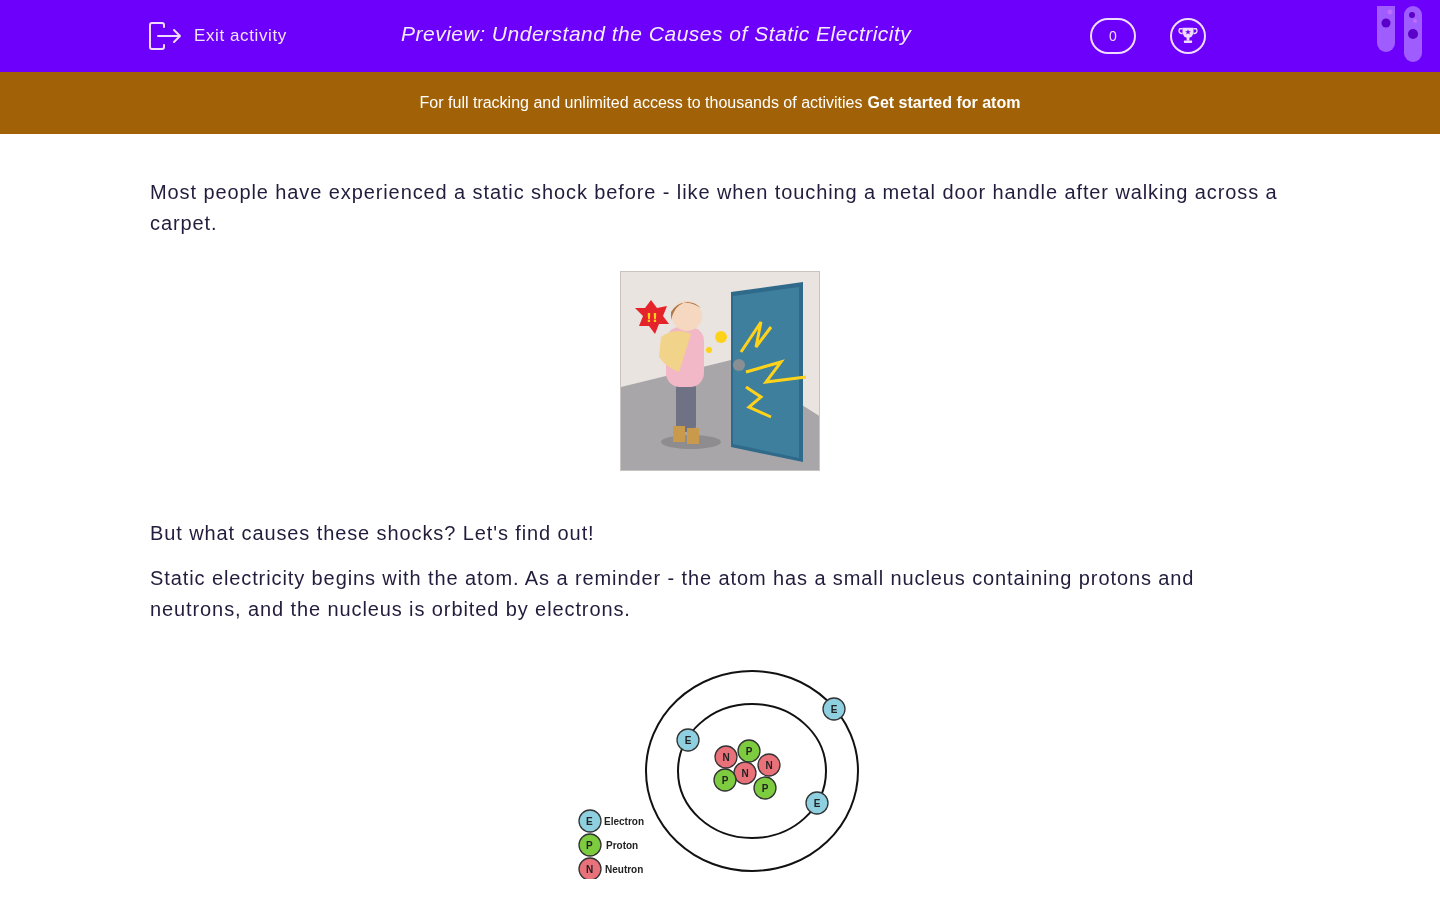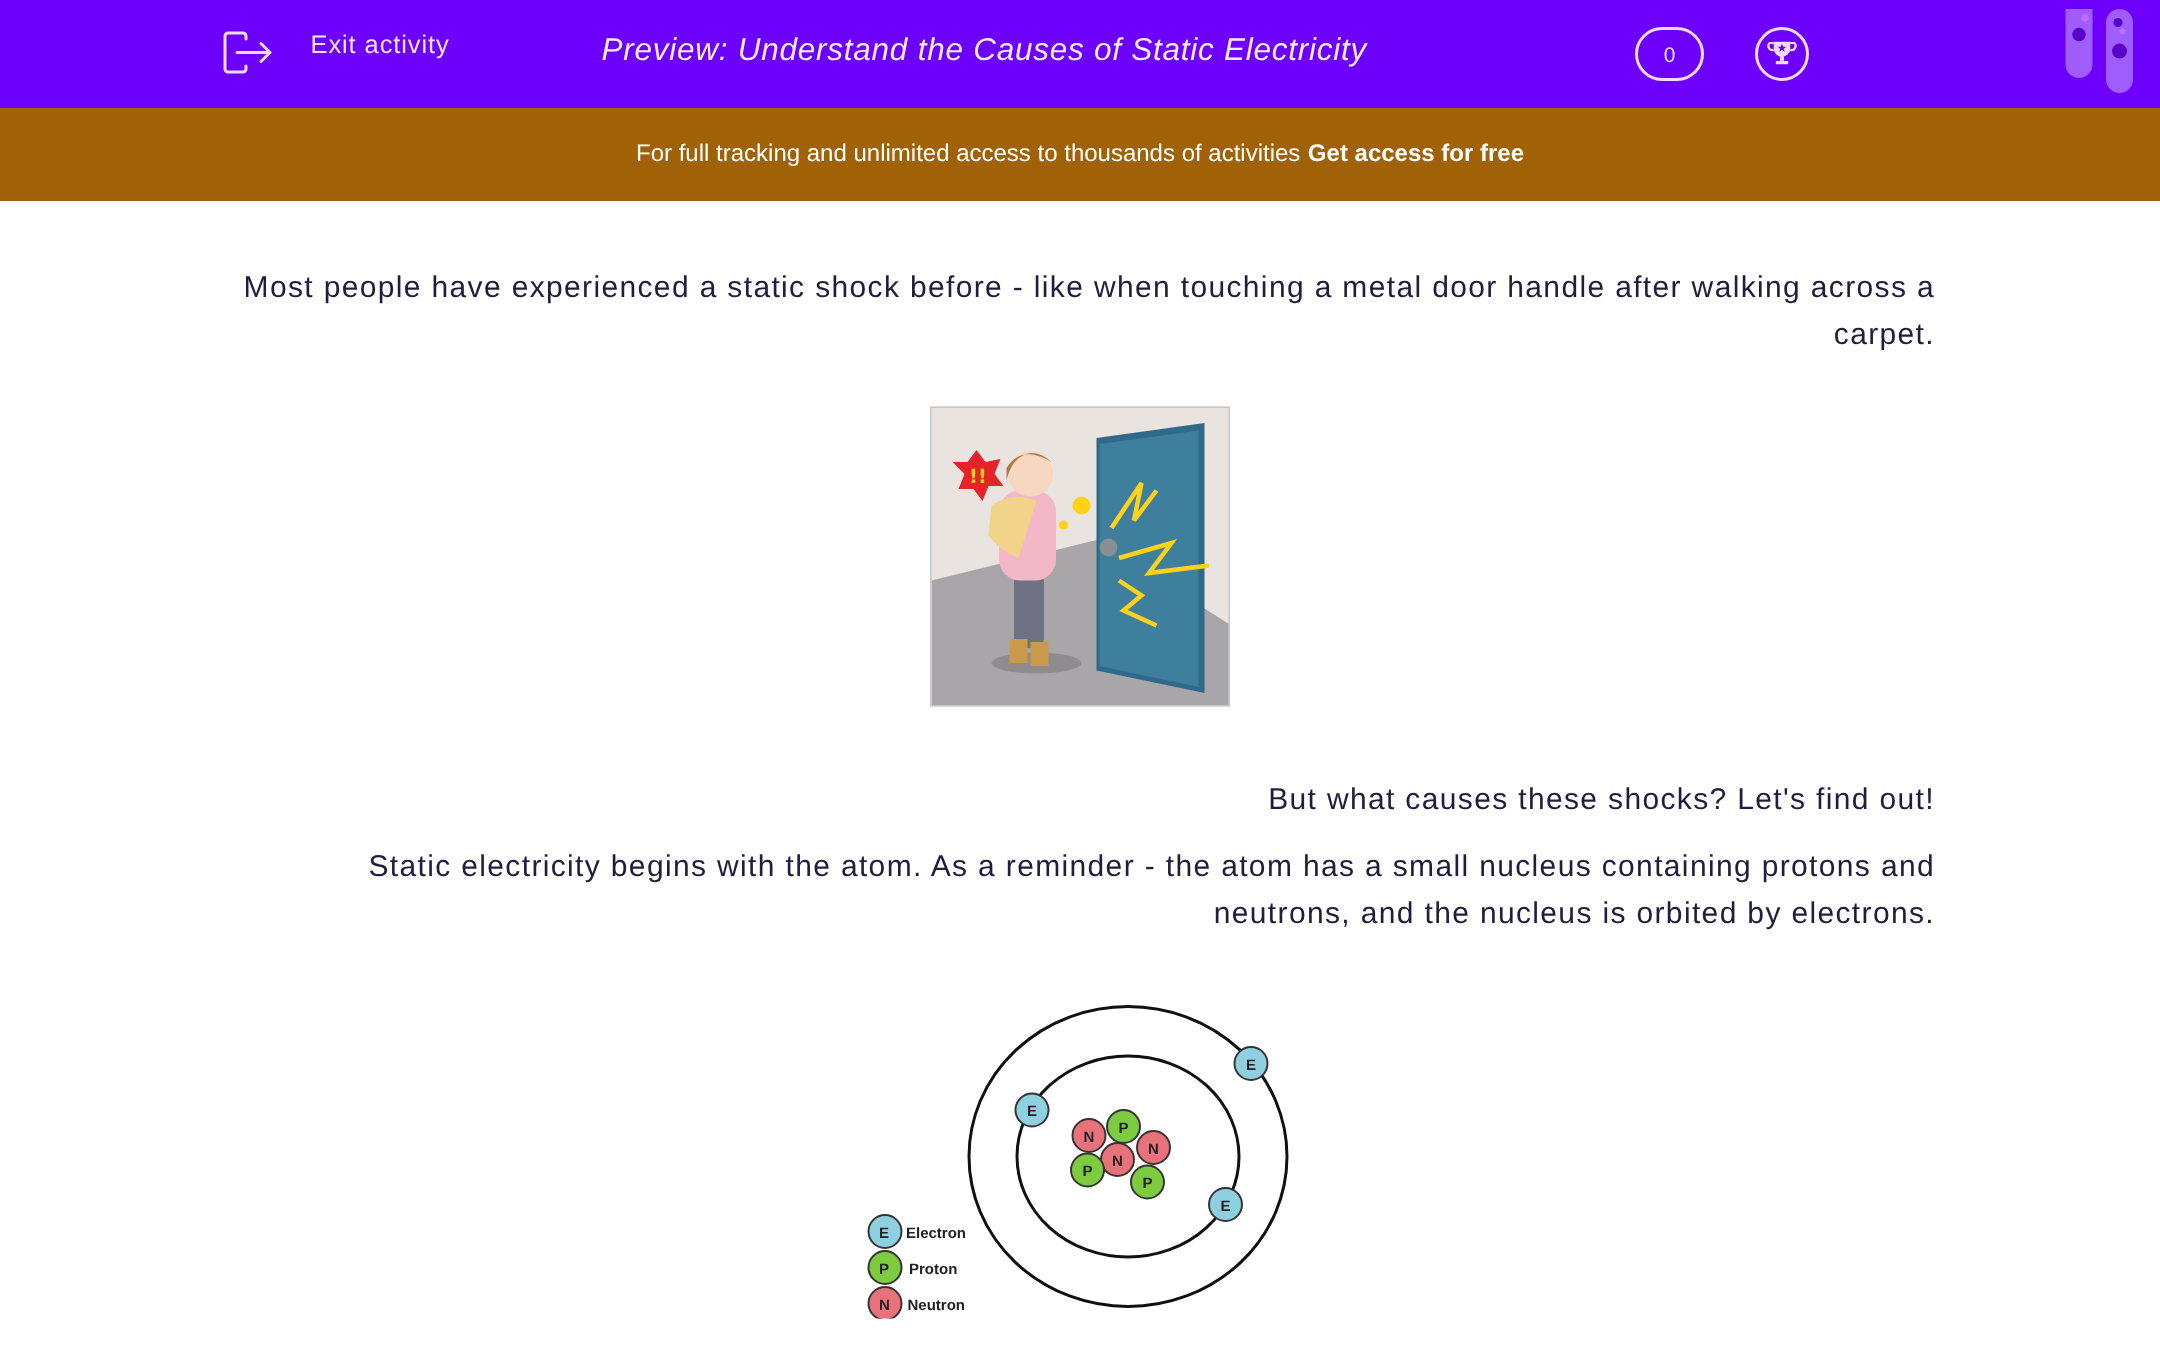--- a/index.html
+++ b/index.html
@@ -5,21 +5,21 @@
   * { box-sizing: border-box; margin: 0; padding: 0; }
   html, body { width: 1440px; height: 900px; overflow: hidden; background: #ffffff; }
   body { font-family: "Liberation Sans", "DejaVu Sans", sans-serif; color: #1f1a3a; }
 
   .topbar {
     position: absolute; left: 0; top: 0; width: 1440px; height: 72px;
     background: #6c00fb;
   }
   .exit-btn {
     position: absolute; left: 148px; top: 20px; height: 32px;
-    display: flex; gap: 25px; cursor: pointer;
+    display: flex; align-items: center; gap: 12px; cursor: pointer;
     color: #f1dcff;
   }
   .exit-btn svg { width: 34px; height: 30px; }
   .exit-label { font-size: 17px; letter-spacing: 0.6px; color: #f3e3ff; }
   .page-title {
     position: absolute; left: 401px; top: 22px;
     font-size: 21px; letter-spacing: 0.5px; color: #f6ecff; white-space: nowrap; font-style: italic;
   }
   .score-pill {
     position: absolute; left: 1090px; top: 18px; width: 46px; height: 36px;
@@ -37,21 +37,21 @@
 
   .banner {
     position: absolute; left: 0; top: 72px; width: 1440px; height: 62px;
     background: #a16207; display: flex; align-items: center; justify-content: center;
     font-size: 16px; color: #ffffff; gap: 5px;
   }
   .banner-cta { font-weight: bold; cursor: pointer; }
 
   .content { position: absolute; left: 0; top: 134px; width: 1440px; }
   .para {
-    position: absolute; left: 150px; width: 1140px; text-align: right;
+    position: absolute; left: 150px; width: 1140px; text-align: left;
     font-size: 20px; line-height: 31px; letter-spacing: 0.9px; color: #231c3c;
   }
   .p1 { top: 43px; }
   .p2 { top: 384px; }
   .p3 { top: 429px; }
 
   .img-shock {
     position: absolute; left: 620px; top: 137px; width: 200px; height: 200px;
     border: 1px solid #c9c4c0; background: #e9e4df; overflow: hidden;
   }
@@ -95,21 +95,21 @@
     <circle cx="11" cy="17" r="4.5" fill="#5a00c8"></circle>
     <circle cx="15" cy="6" r="2.5" fill="#c06cff"></circle>
     <circle cx="37" cy="9" r="3" fill="#5a00c8"></circle>
     <circle cx="40" cy="15" r="2" fill="#c06cff"></circle>
     <circle cx="38" cy="28" r="5" fill="#5a00c8"></circle>
   </svg>
 </div>
 
 <div class="banner">
   <span>For full tracking and unlimited access to thousands of activities</span>
-  <span class="banner-cta">Get access for free</span>
+  <span class="banner-cta">Get started for atom</span>
 </div>
 
 <div class="content">
   <p class="para p1">Most people have experienced a static shock before - like when touching a metal door handle after walking across a carpet.</p>
 
   <div class="img-shock">
     <svg viewBox="0 0 200 200" width="200" height="200">
       <polygon points="0,115 110,88 200,145 200,200 0,200" fill="#a9a6aa"></polygon>
       <polygon points="110,20 182,10 182,190 110,175" fill="#2f6a8a"></polygon>
       <polygon points="112,24 178,15 178,186 112,172" fill="#3f7f9e"></polygon>

